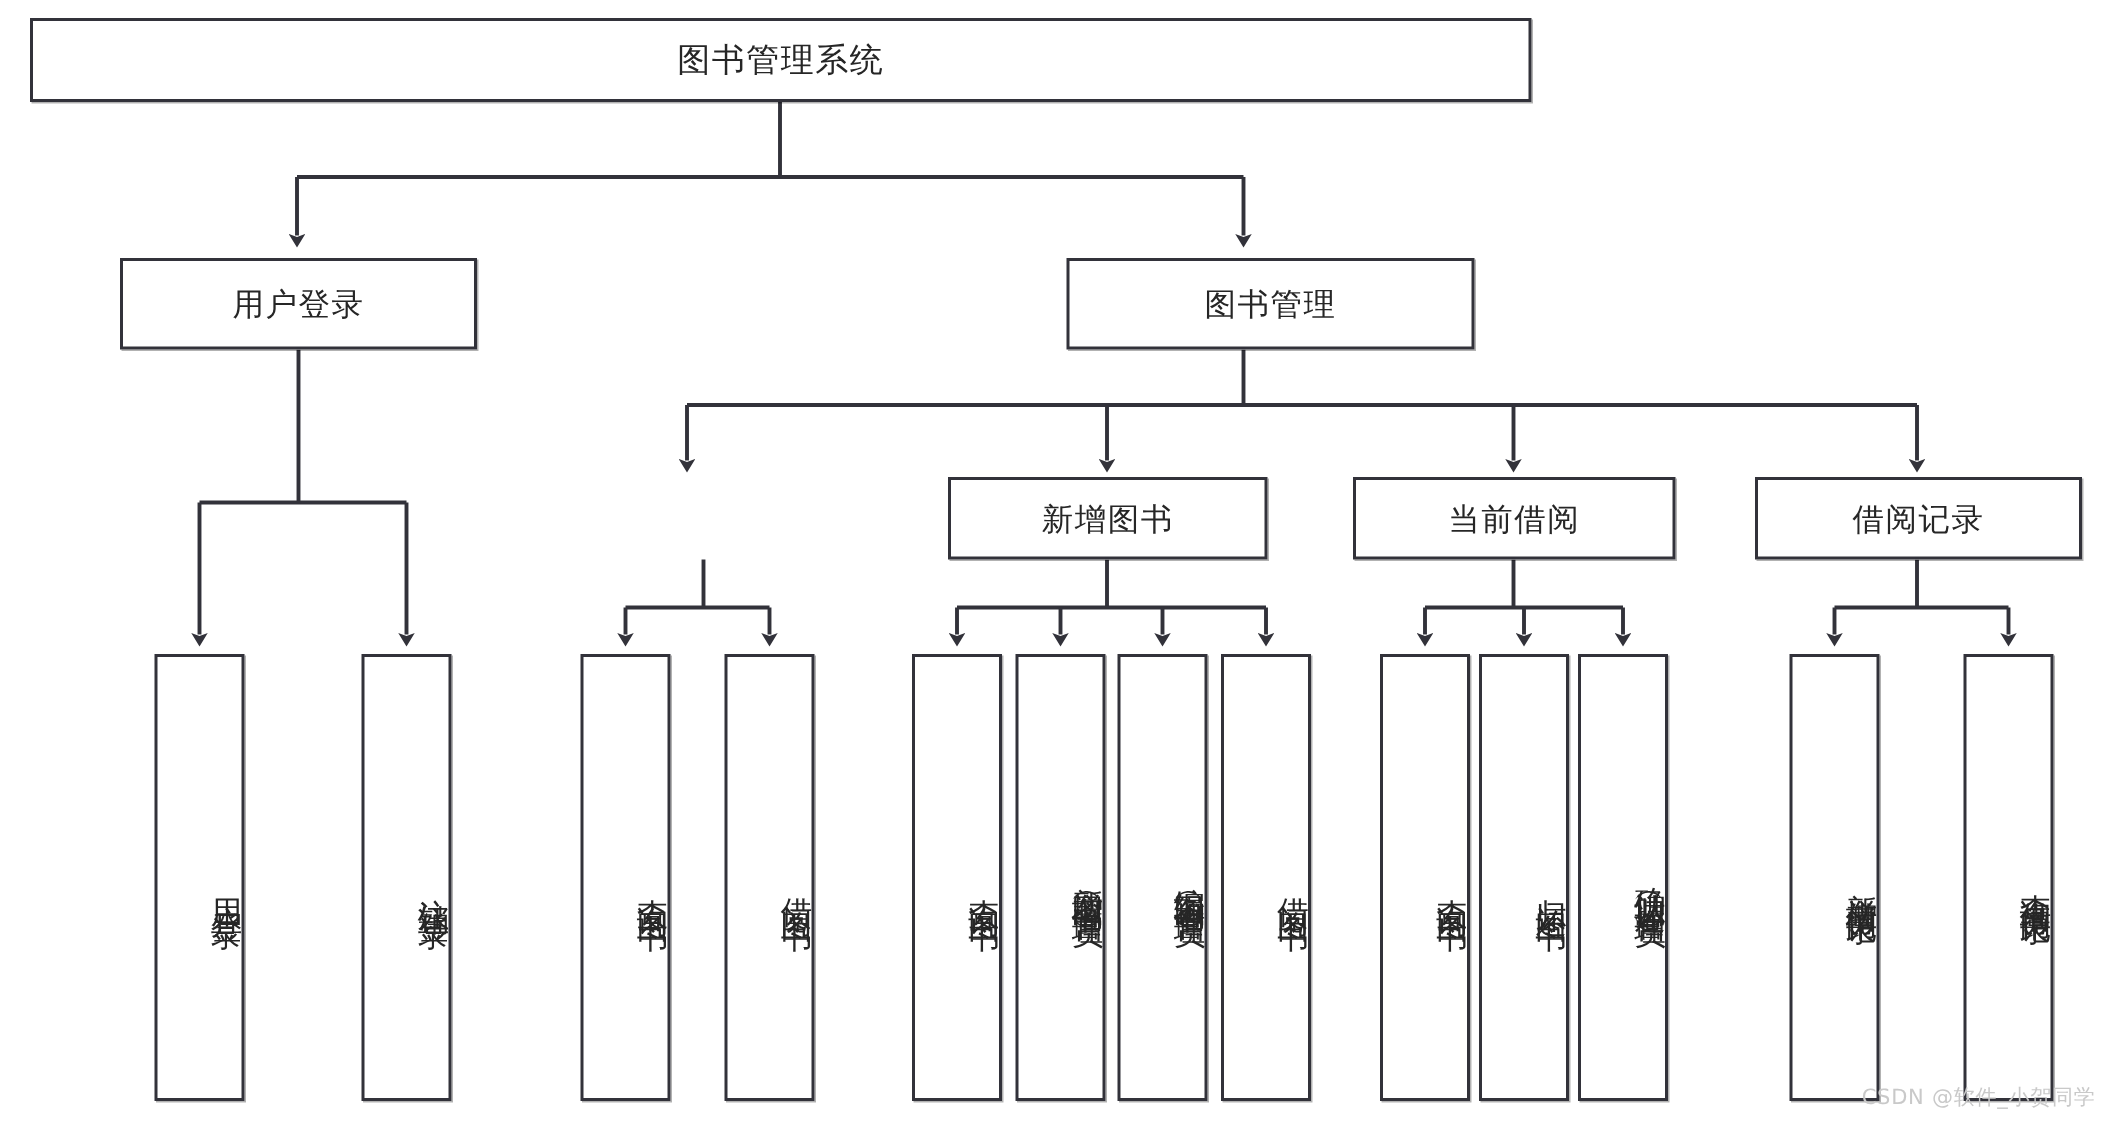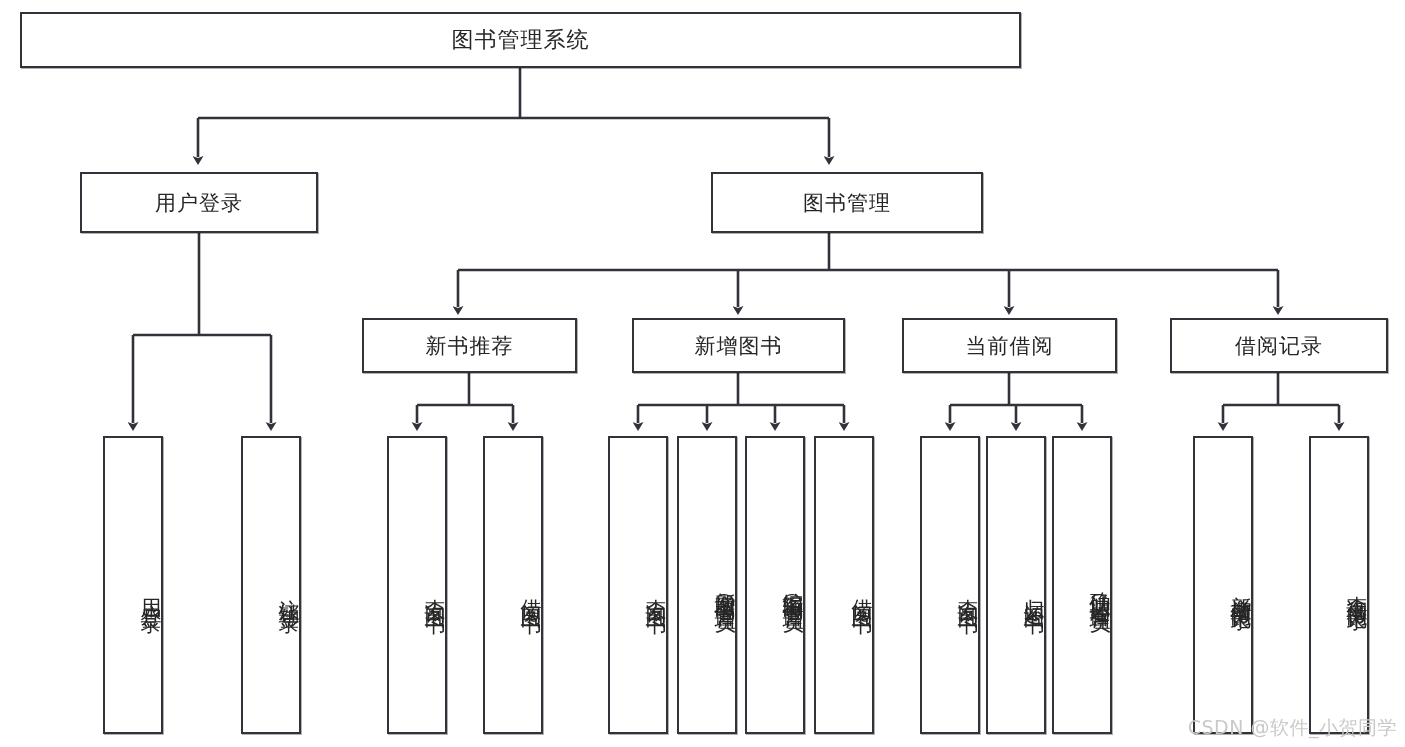--- a/index.html
+++ b/index.html
@@ -54,21 +54,21 @@
     left: 0;
     top: 0;
     width: 1405px;
     height: 747px;
     pointer-events: none;
   }
   .watermark {
     position: absolute;
     right: 8px;
     bottom: 6px;
-    font-size: 19px;
+    font-size: 14px;
     color: #c9c9c9;
     white-space: nowrap;
     letter-spacing: 0.5px;
   }
 </style>
 </head>
 <body>
 
 <div id="canvas">
 
@@ -126,23 +126,20 @@
     <span>图书管理系统</span>
   </div>
 
   <div class="node h" style="left:80px; top:172px; width:238px; height:61px;">
     <span>用户登录</span>
   </div>
   <div class="node h" style="left:711px; top:172px; width:272px; height:61px;">
     <span>图书管理</span>
   </div>
 
-  <div class="node h" style="left:362px; top:318px; width:215px; height:55px;">
-    <span>新书推荐</span>
-  </div>
   <div class="node h" style="left:632px; top:318px; width:213px; height:55px;">
     <span>新增图书</span>
   </div>
   <div class="node h" style="left:902px; top:318px; width:215px; height:55px;">
     <span>当前借阅</span>
   </div>
   <div class="node h" style="left:1170px; top:318px; width:218px; height:55px;">
     <span>借阅记录</span>
   </div>
 

